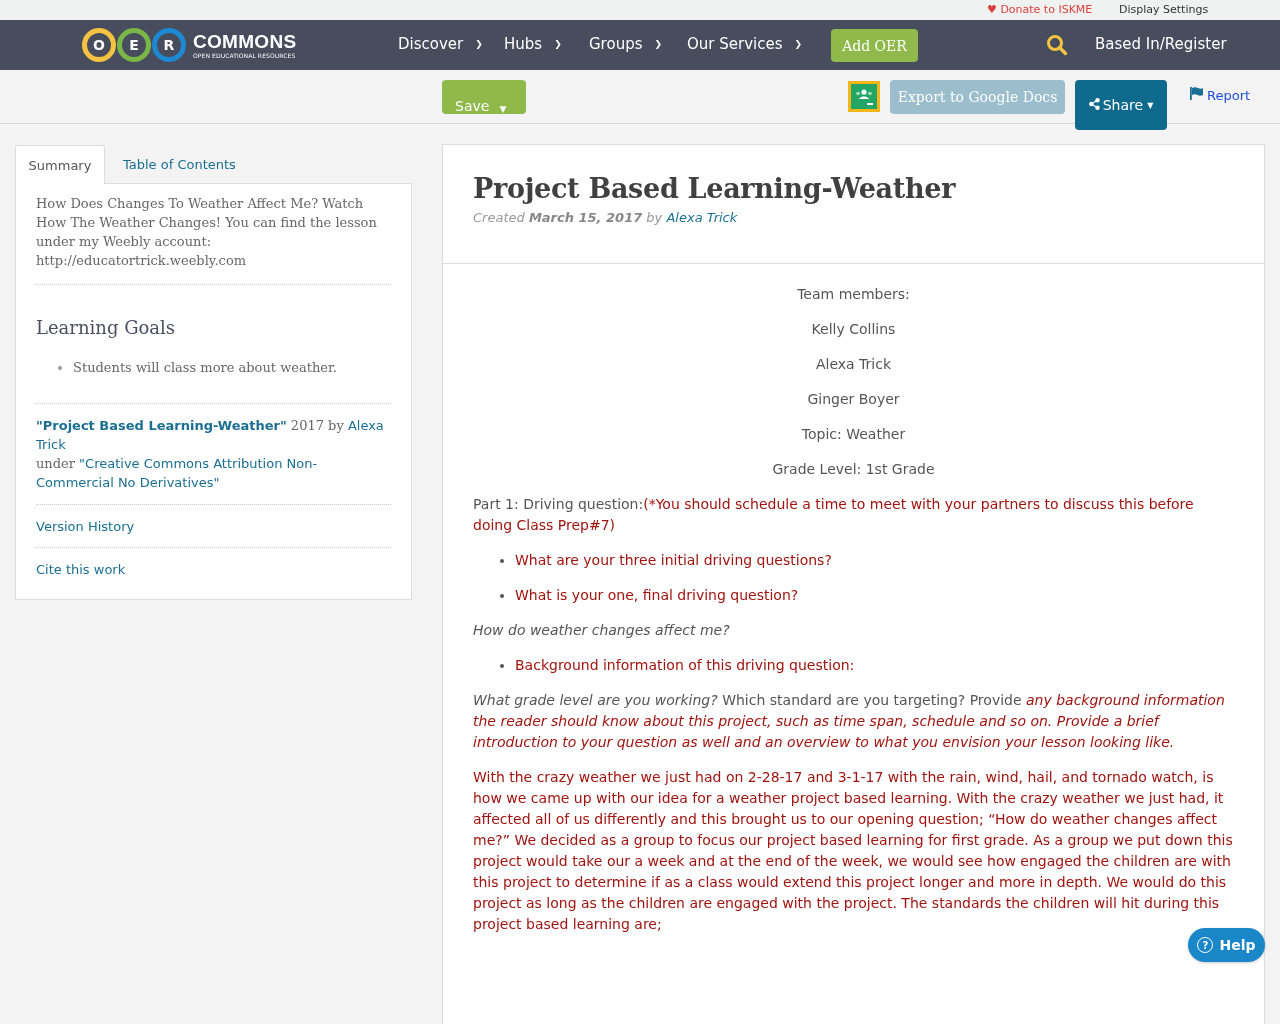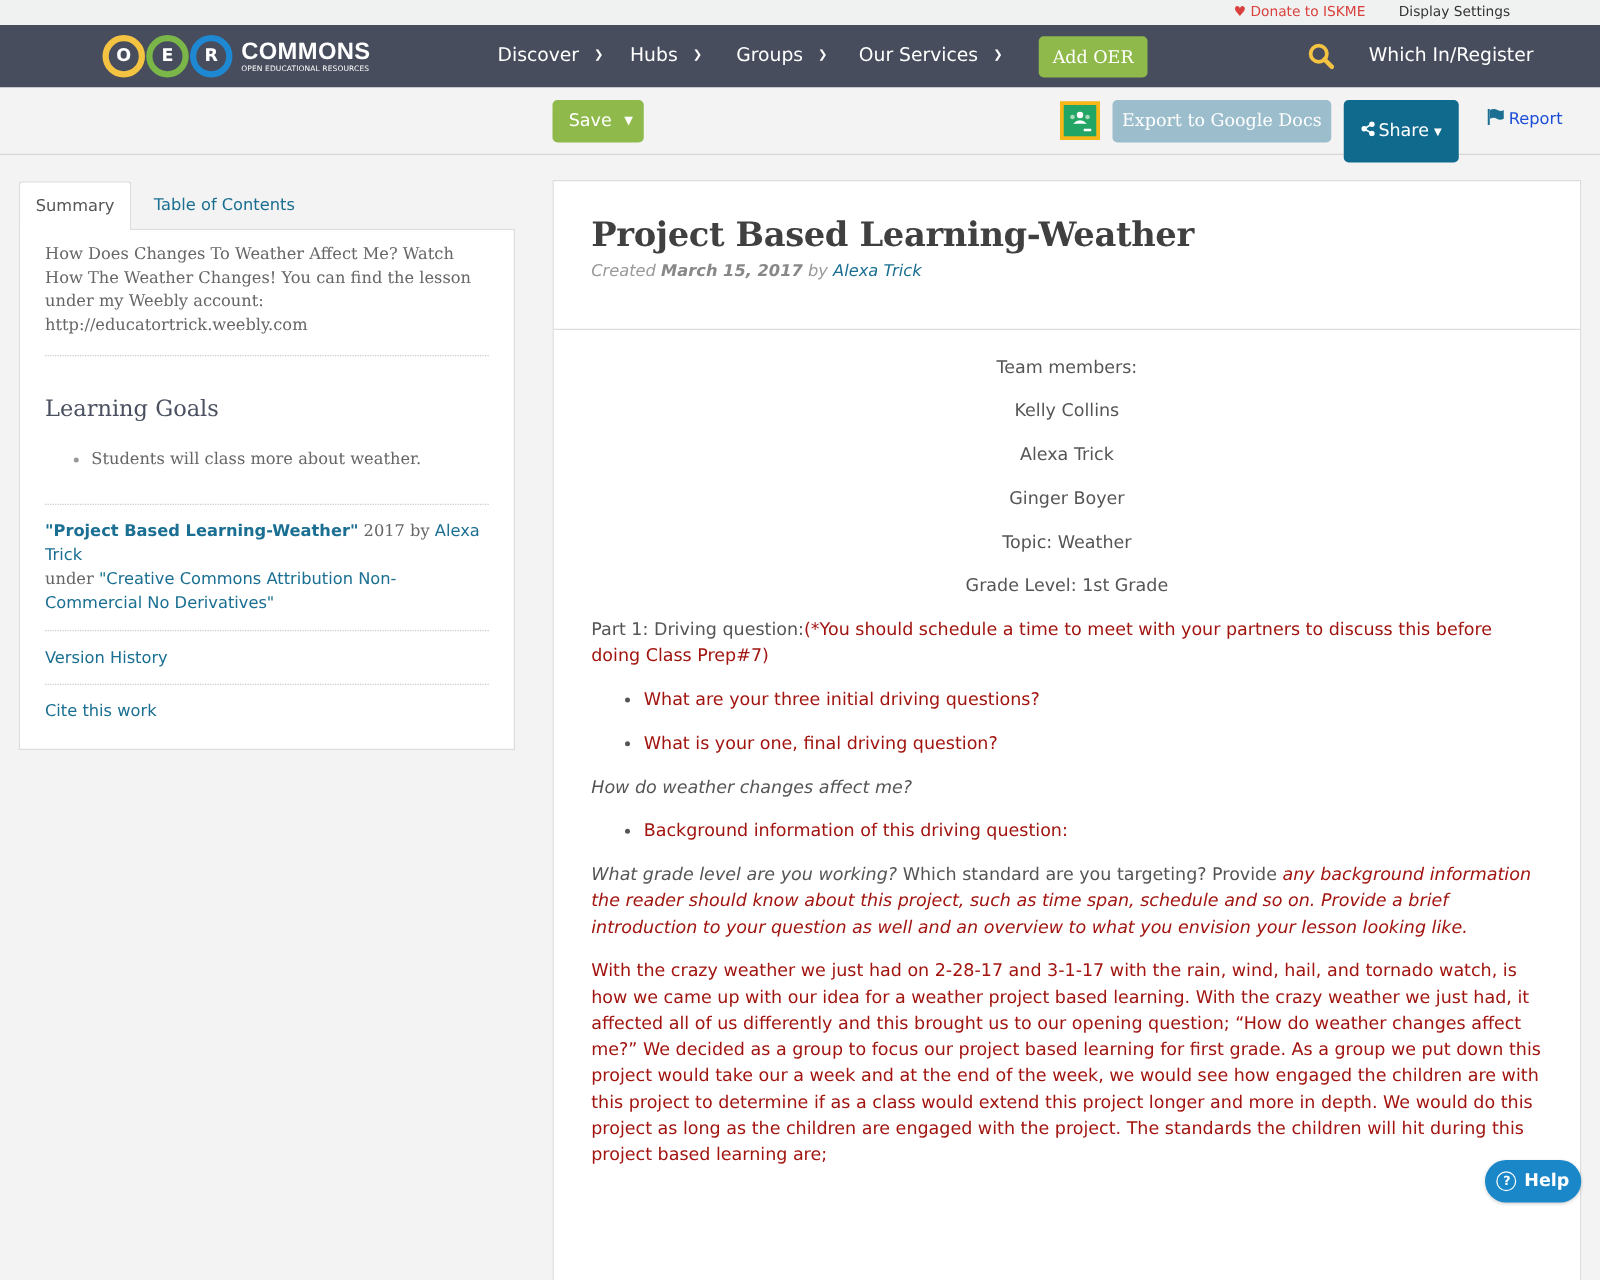--- a/index.html
+++ b/index.html
@@ -55,23 +55,23 @@
     display: flex; align-items: center; justify-content: center;
   }
   .search-icon { position: absolute; left: 1046px; top: 34px; }
   .signin { position: absolute; left: 1095px; top: 15px; color: #fff; font-size: 15px; }
 
   
   .toolbar {
     height: 54px; background: #f3f3f3; border-bottom: 1px solid #d8d8d8; position: relative;
   }
   .save-btn {
-    position: absolute; left: 442px; top: 10px; width: 73px; height: 34px;
+    position: absolute; left: 442px; top: 10px; width: 84px; height: 34px;
     background: #8fba4b; border-radius: 4px; color: #fff; font-size: 14px;
-    display: flex; align-items: center; padding-left: 13px;
+    display: flex; align-items: flex-end; padding-left: 13px;
   }
   .save-btn .caret { margin-left: 10px; font-size: 9px; }
   .gclass {
     position: absolute; left: 848px; top: 81px; width: 32px; height: 31px;
     background: #f7b718; padding: 3px;
   }
   .gclass .inner { width: 100%; height: 100%; background: #23a566; position: relative; }
   .export-btn {
     position: absolute; left: 890px; top: 10px; width: 175px; height: 34px;
     background: #9bbdcc; border-radius: 4px; color: #fff; font-size: 14px;
@@ -206,21 +206,21 @@
   </div>
 
   <a class="add-oer">Add OER</a>
 
   <span class="search-icon" style="top:14px">
     <svg width="22" height="22" viewBox="0 0 22 22">
       <circle cx="9" cy="9" r="6.5" fill="none" stroke="#f5c342" stroke-width="3"></circle>
       <line x1="13.5" y1="13.5" x2="19.5" y2="19.5" stroke="#f5c342" stroke-width="3.5" stroke-linecap="round"></line>
     </svg>
   </span>
-  <a class="signin">Which In/Register</a>
+  <a class="signin">Based In/Register</a>
 </div>
 
 <div class="toolbar">
   <div class="save-btn">
     <span>Save</span>
     <span class="caret">▼</span>
   </div>
   <div class="export-btn">Export to Google Docs</div>
   <div class="share-btn">
     <span style="margin-right:3px;">

